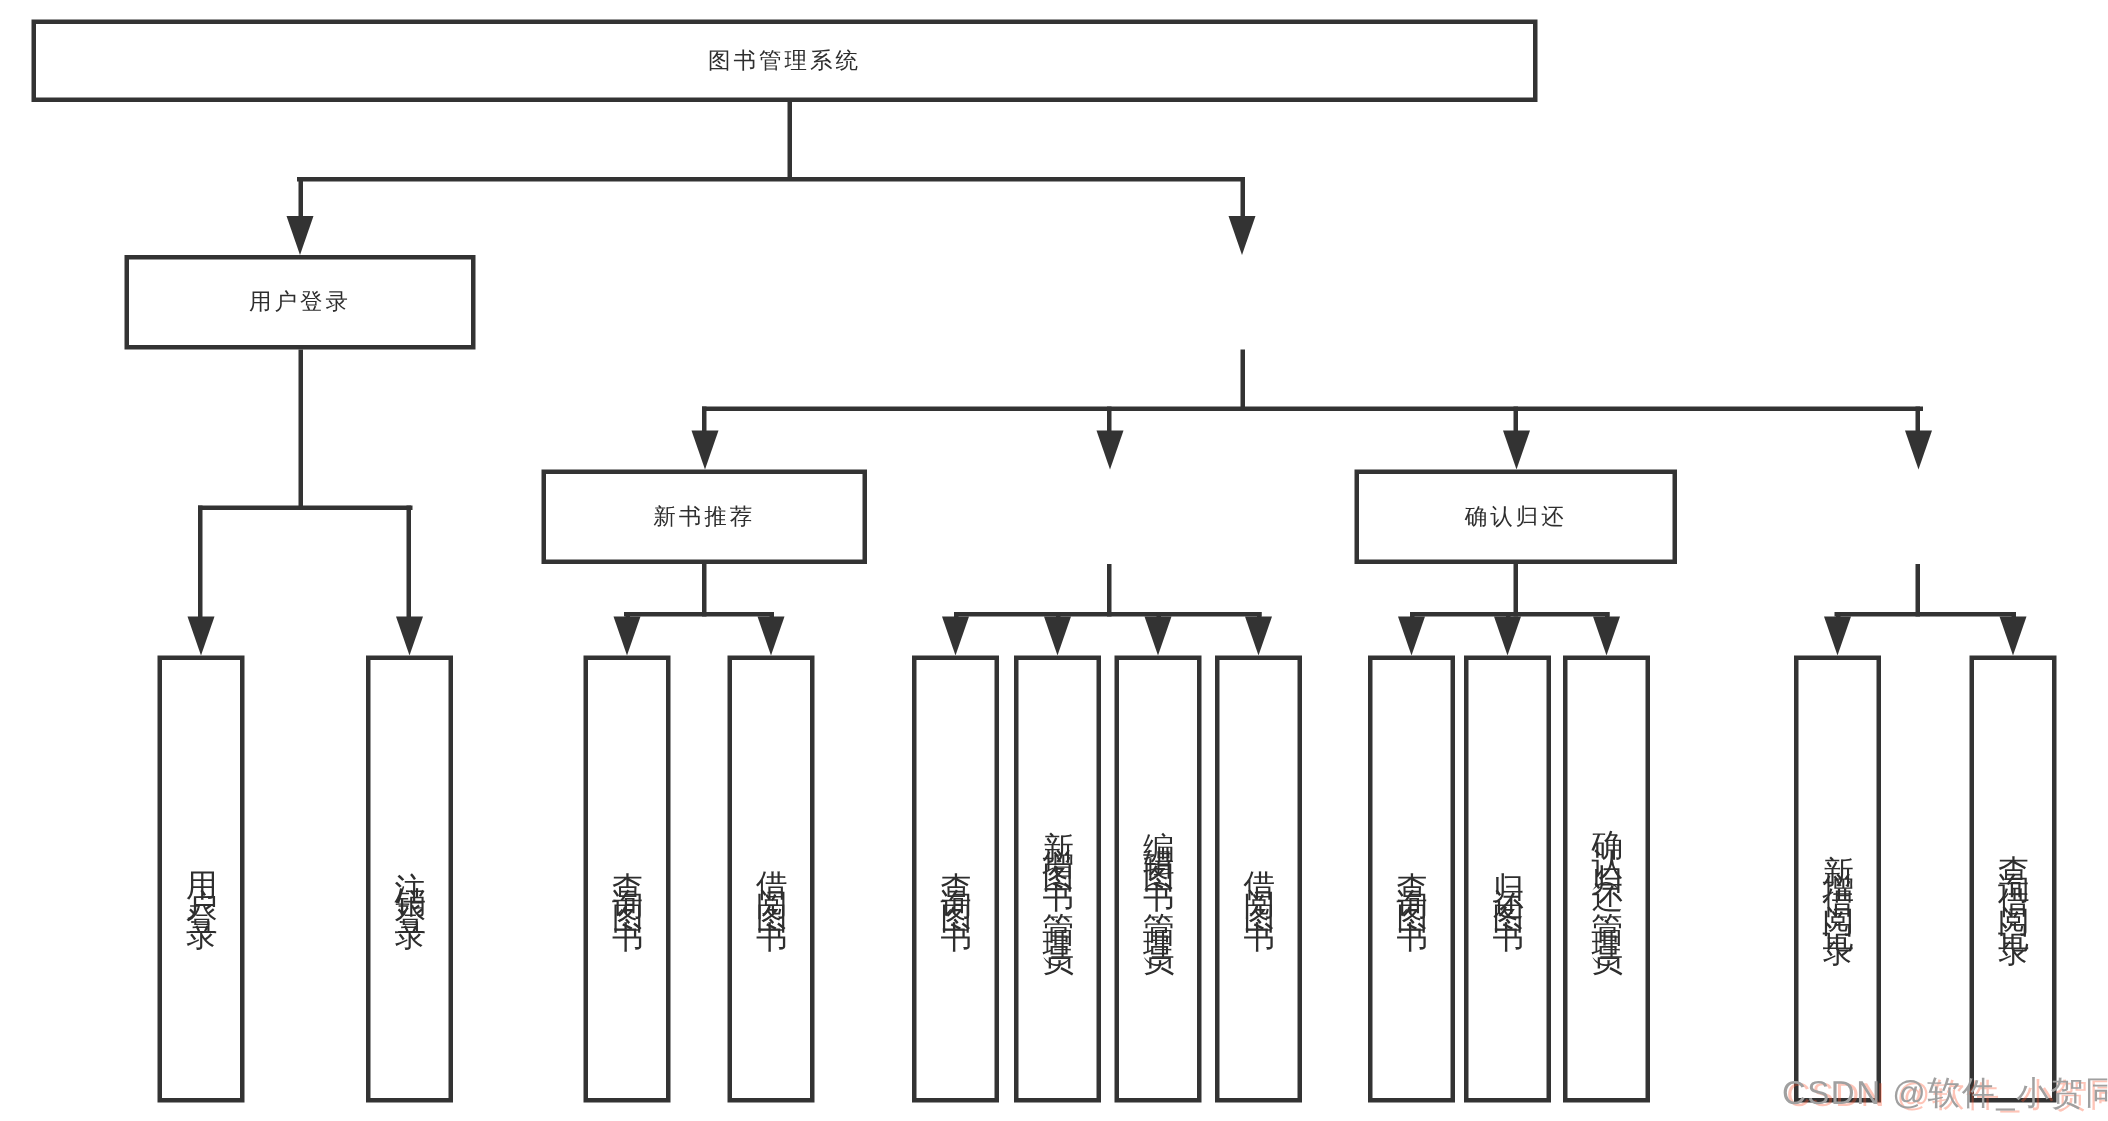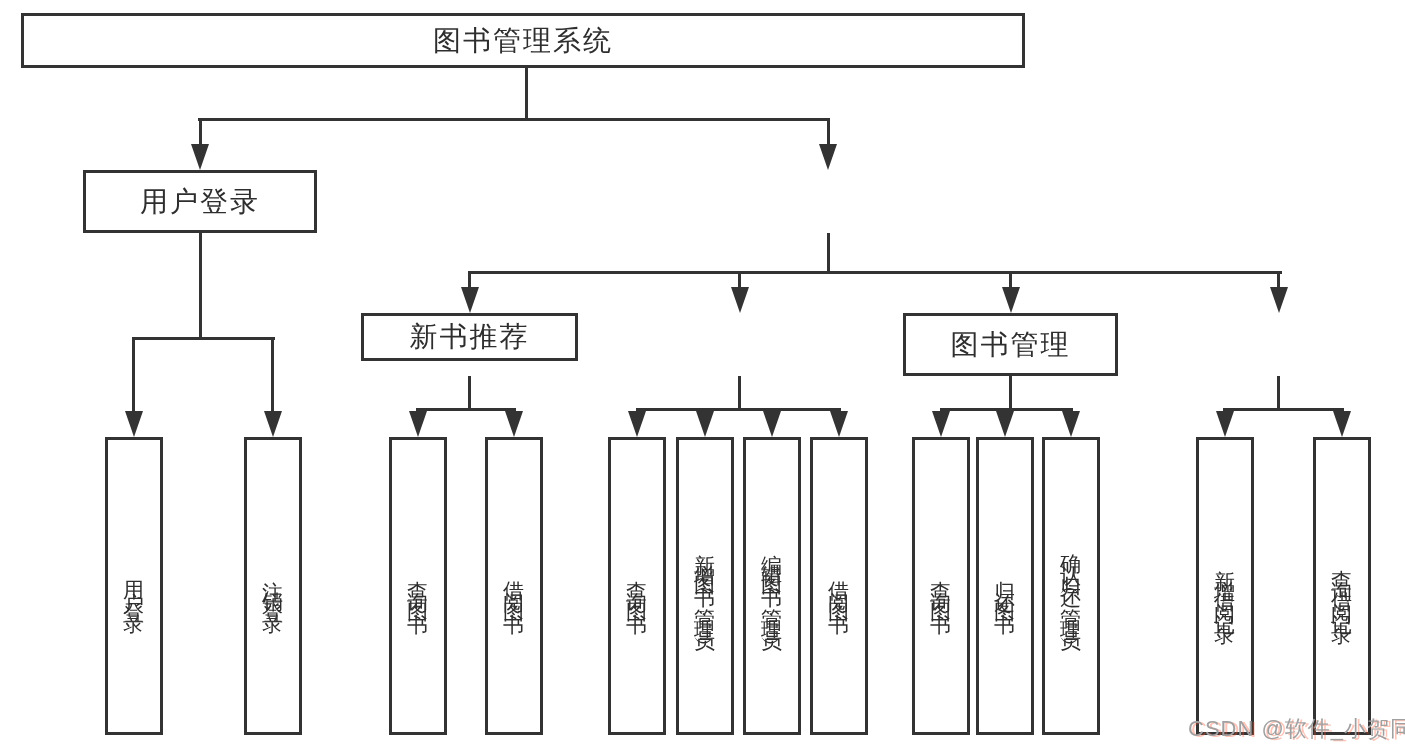--- a/index.html
+++ b/index.html
@@ -13,21 +13,21 @@
   }
   .box{
     position:absolute;
     background:#ffffff;
     border:3px solid #333333;
     box-sizing:border-box;
     display:flex;
     align-items:center;
     justify-content:center;
   }
-  .box.h{ font-size:28px; letter-spacing:2px; }
+  .box.h{ font-size:15px; letter-spacing:2px; }
   .box.v{
     writing-mode:vertical-rl;
     text-orientation:mixed;
     font-size:21px;
     letter-spacing:11px;
     line-height:1;
   }
   .box span{ white-space:nowrap; }
   .ln{ position:absolute; background:#333333; }
   .ar{
@@ -78,25 +78,25 @@
   <div class="ln" style="left:468px;top:271px;width:814px;height:3px"></div>
   <div class="ln" style="left:468px;top:271px;width:3px;height:19px"></div>
   <div class="ln" style="left:738px;top:271px;width:3px;height:19px"></div>
   <div class="ln" style="left:1009px;top:271px;width:3px;height:19px"></div>
   <div class="ln" style="left:1277px;top:271px;width:3px;height:19px"></div>
   <div class="ar" style="left:461px;top:287px"></div>
   <div class="ar" style="left:731px;top:287px"></div>
   <div class="ar" style="left:1002px;top:287px"></div>
   <div class="ar" style="left:1270px;top:287px"></div>
 
-  <div class="box h" style="left:361px;top:313px;width:217px;height:48px">
+  <div class="box h" style="left:361px;top:313px;width:217px;height:63px">
     <span>新书推荐</span>
   </div>
   <div class="box h" style="left:903px;top:313px;width:215px;height:63px">
-    <span>图书管理</span>
+    <span>确认归还</span>
   </div>
 
   <div class="ln" style="left:468px;top:376px;width:3px;height:35px"></div>
   <div class="ln" style="left:416px;top:408px;width:100px;height:3px"></div>
   <div class="ln" style="left:417px;top:408px;width:3px;height:10px"></div>
   <div class="ln" style="left:513px;top:408px;width:3px;height:10px"></div>
   <div class="ar" style="left:409px;top:411px"></div>
   <div class="ar" style="left:505px;top:411px"></div>
 
   <div class="ln" style="left:738px;top:376px;width:3px;height:35px"></div>

